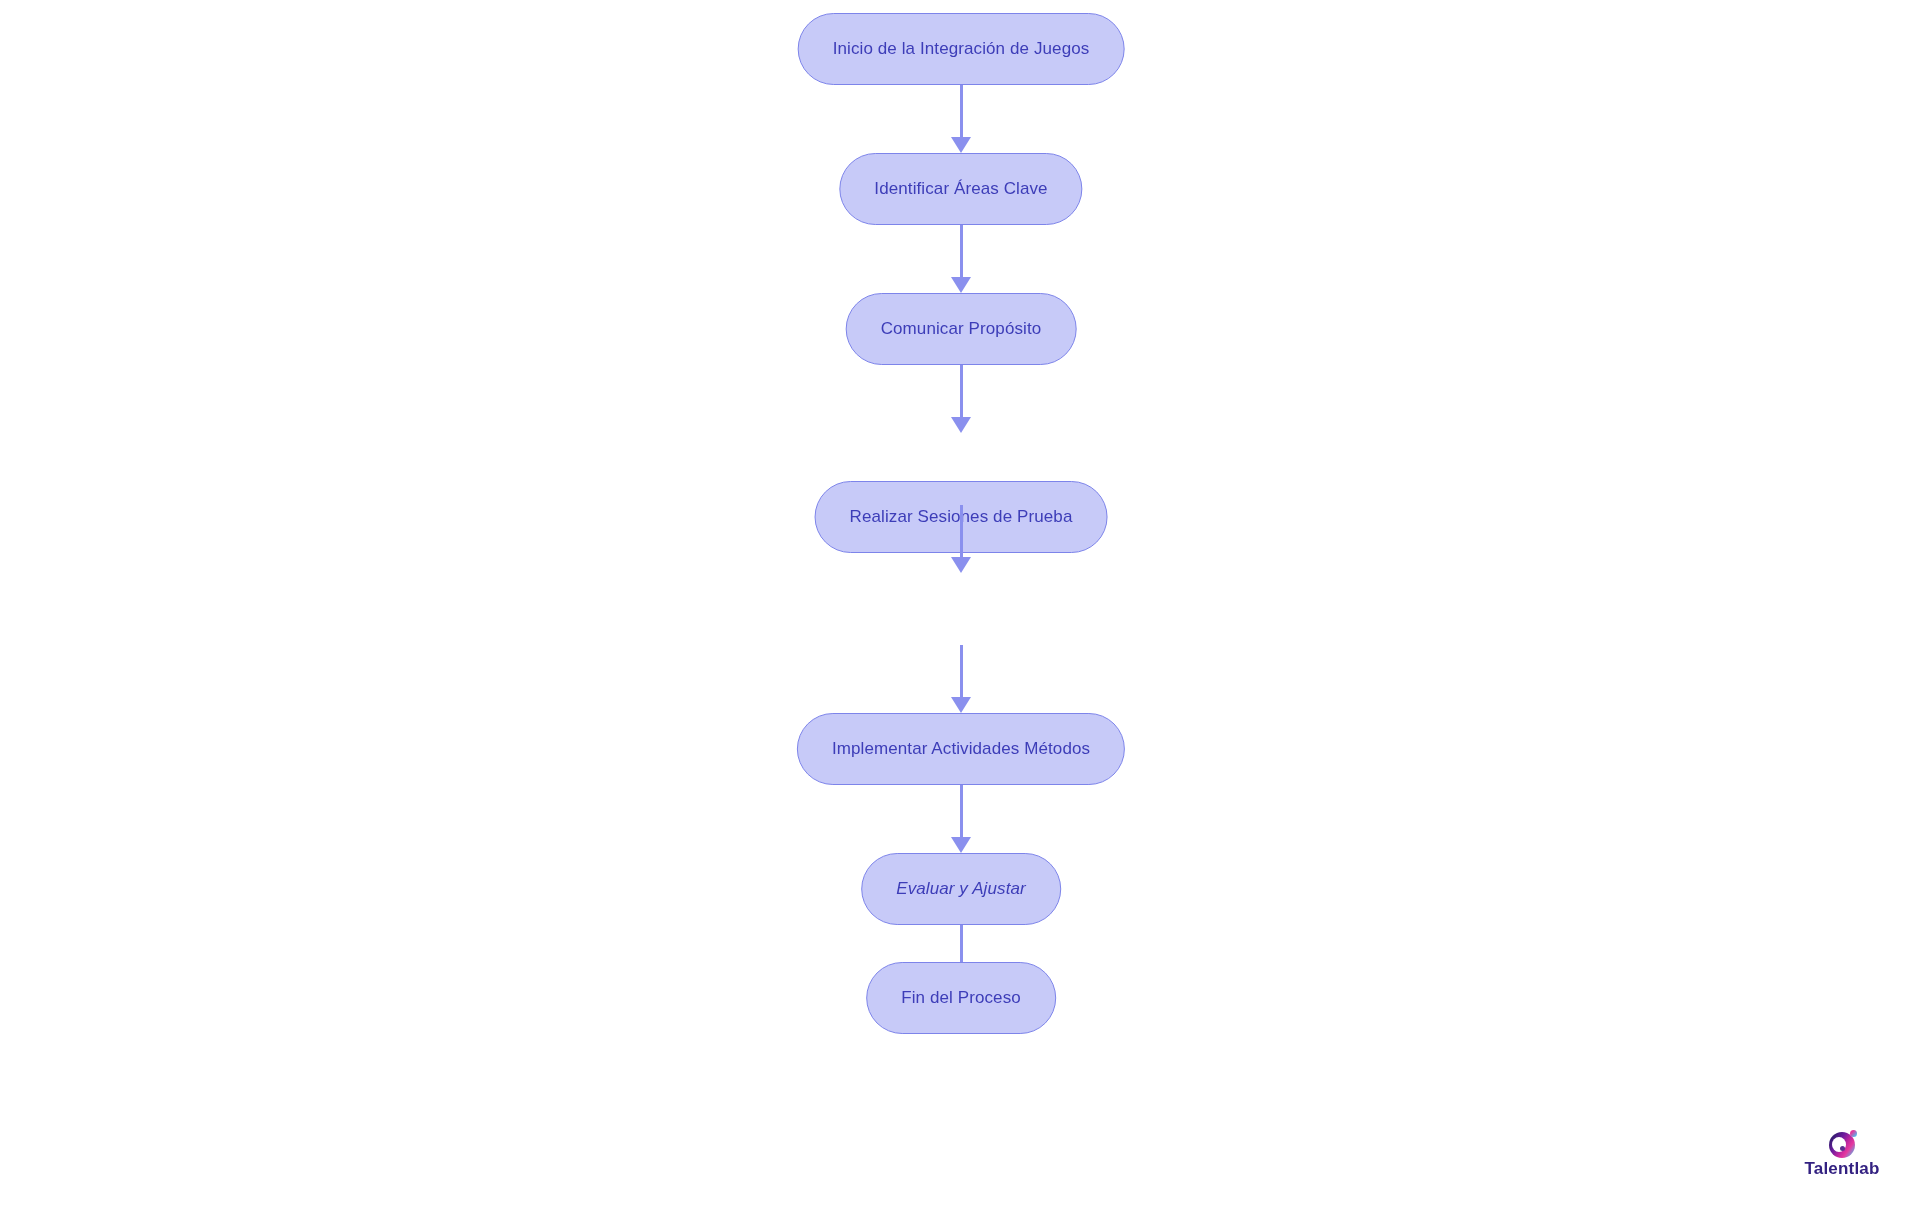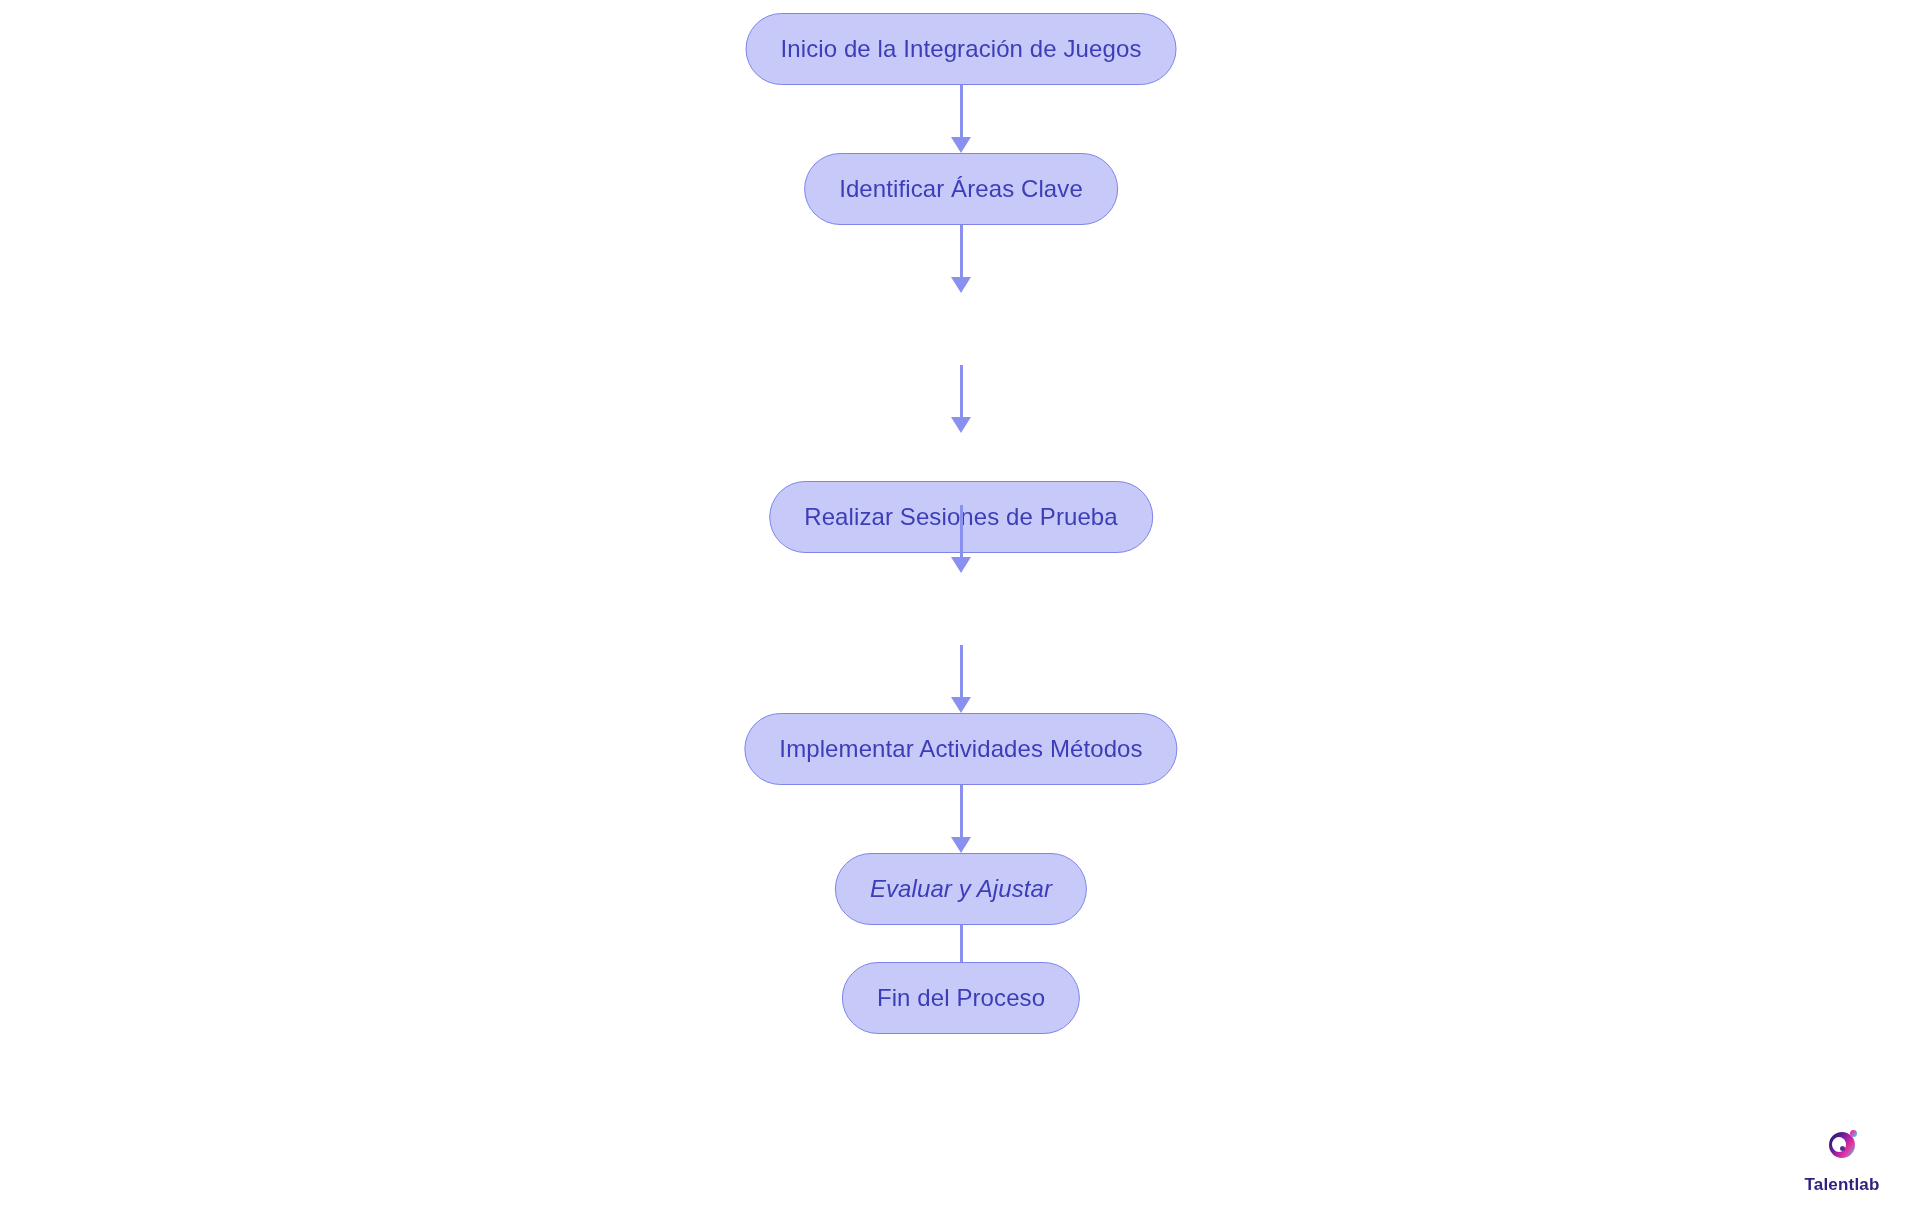--- a/index.html
+++ b/index.html
@@ -24,21 +24,21 @@
     box-sizing: border-box;
     display: flex;
     align-items: center;
     justify-content: center;
     padding: 0 34px;
     white-space: nowrap;
     background: var(--node-fill, #c7caf8);
     border: 1.5px solid var(--node-border, #7d84ea);
     border-radius: 36px;
     color: var(--node-text, #3d3db8);
-    font-size: 24px;
+    font-size: 17px;
     letter-spacing: 0.1px;
   }
   .n1 { top: 13px; }
   .n2 { top: 153px; }
   .n3 { top: 293px; }
   .n4 { top: 433px; margin-top: 48px; }
   .n5 { top: 573px; }
   .n6 { top: 713px; }
   .n7 { top: 853px; font-style: italic; }
   .n8 { top: 962px; }
@@ -73,21 +73,21 @@
   .a7 { top: 925px; height: 70px; }
   
   .brand {
     position: absolute;
     top: 1132px;
     left: 1790px;
     width: 104px;
     display: flex;
     flex-direction: column;
     align-items: center;
-    gap: 17px;
+    gap: 1px;
   }
   .brand-icon {
     position: relative;
     width: 26px;
     height: 26px;
     border-radius: 50%;
     background: linear-gradient(125deg, #231a63 8%, #6d1d9e 38%, #c2259e 58%, #e5399e 72%, #45c8f5 96%);
   }
   .brand-icon::before {
     content: "";
@@ -139,20 +139,23 @@
   </div>
 
   <div class="node n2">
     <span>Identificar Áreas Clave</span>
   </div>
   <div class="arrow a2">
     <div class="arrow-line"></div>
     <div class="arrow-head"></div>
   </div>
 
+  <div class="node n3">
+    <span>Comunicar Propósito</span>
+  </div>
   <div class="arrow a3">
     <div class="arrow-line"></div>
     <div class="arrow-head"></div>
   </div>
 
   <div class="node n4">
     <span>Realizar Sesiones de Prueba</span>
   </div>
   <div class="arrow a4">
     <div class="arrow-line"></div>

